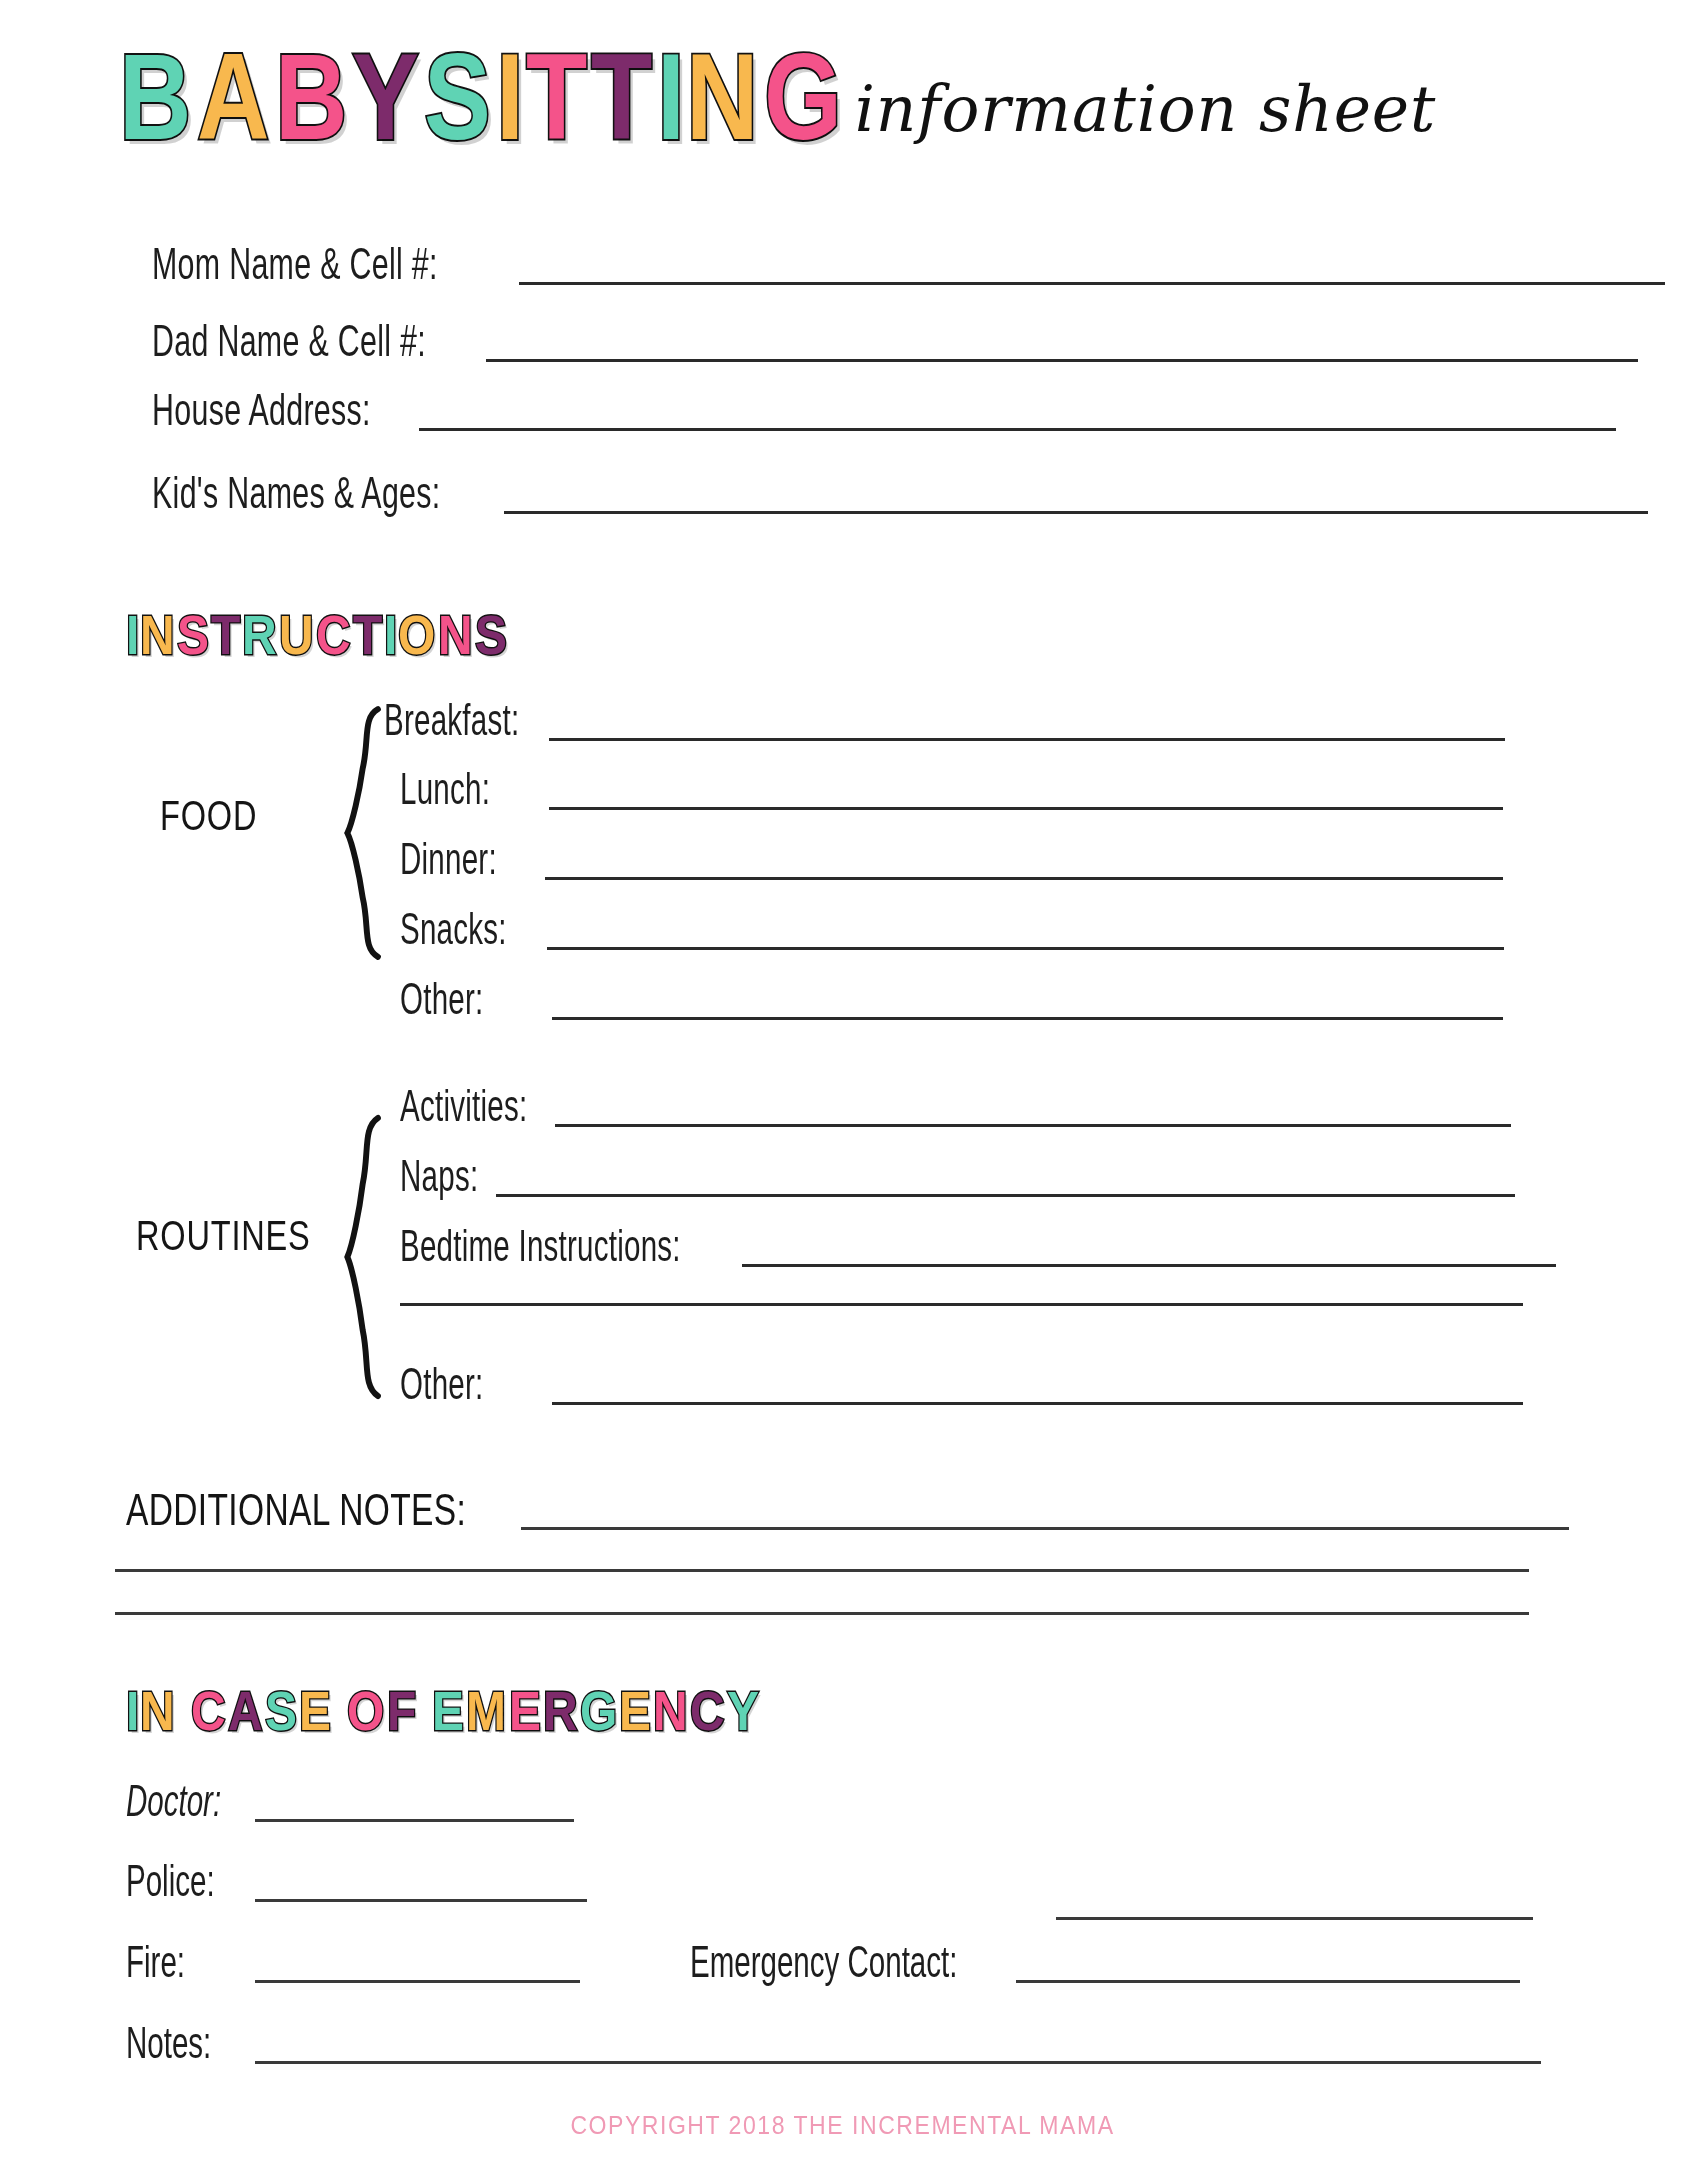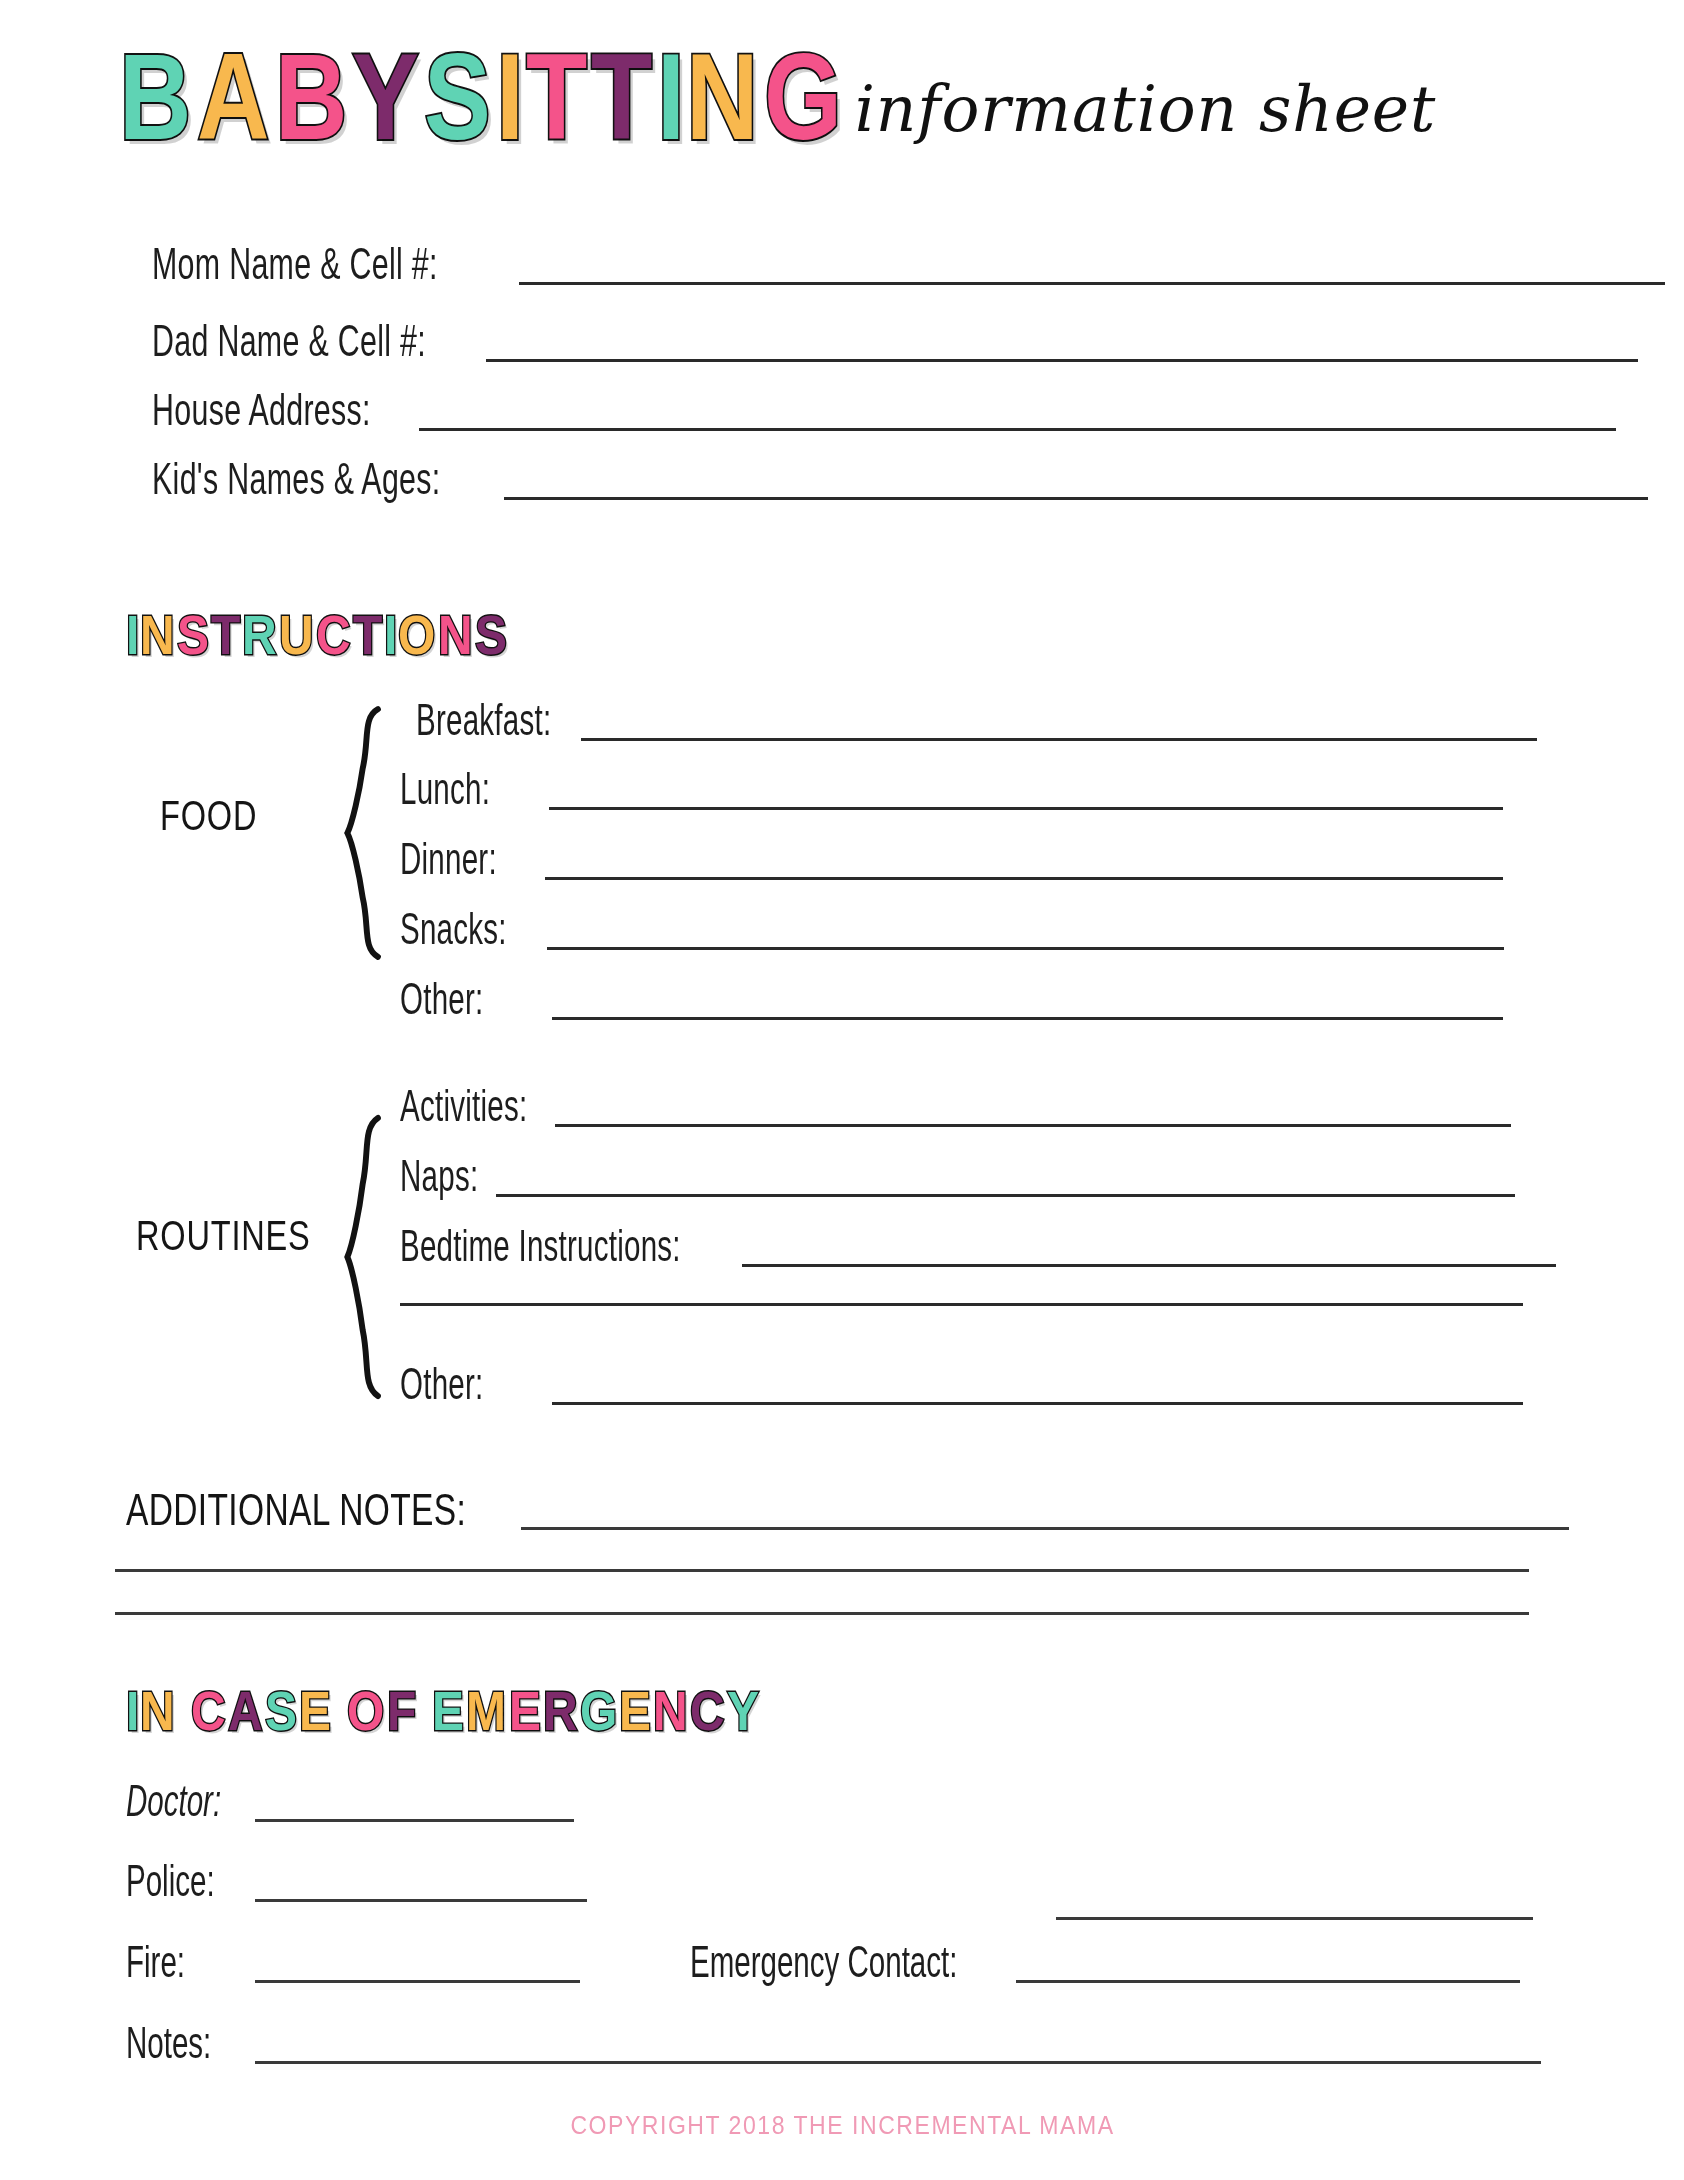--- a/index.html
+++ b/index.html
@@ -103,21 +103,21 @@
     height: 0;
     align-self: flex-end;
     margin-bottom: 5.1px;
   }
 
   
   .info-row { left: 152px; }
   #row-mom      { top: 248px; gap: 18px; }
   #row-dad      { top: 325px; }
   #row-house    { top: 394px; }
-  #row-kids     { top: 463px; }
+  #row-kids     { top: 477px; }
   #row-wifi     { top: 532px; }
 
   
   .group-label {
     position: absolute;
     font-family: "Liberation Sans", sans-serif;
     font-size: 37px;
     font-weight: 400;
     letter-spacing: 0.9px;
     color: #151515;
@@ -141,21 +141,21 @@
     font-weight: 300;
     color: #1d1d1d;
     transform: scaleX(0.82) scaleY(1.22);
     transform-origin: left bottom;
     letter-spacing: 0.3px;
   }
 
   
   #food-label   { left: 160px; top: 792px; }
   #food-brace   { left: 344px; top: 705px; }
-  #r-breakfast  { left: 416px; top: 704px; }
+  #r-breakfast  { left: 384px; top: 704px; }
   #r-lunch      { left: 400px; top: 773px; }
   #r-dinner     { left: 400px; top: 843px; }
   #r-snacks     { left: 400px; top: 913px; }
   #r-food-other { left: 400px; top: 983px; }
 
   
   #routines-label  { left: 136px; top: 1212px; }
   #routines-brace  { left: 344px; top: 1114px; }
   #r-activities    { left: 400px; top: 1090px; }
   #r-naps          { left: 400px; top: 1160px; }

